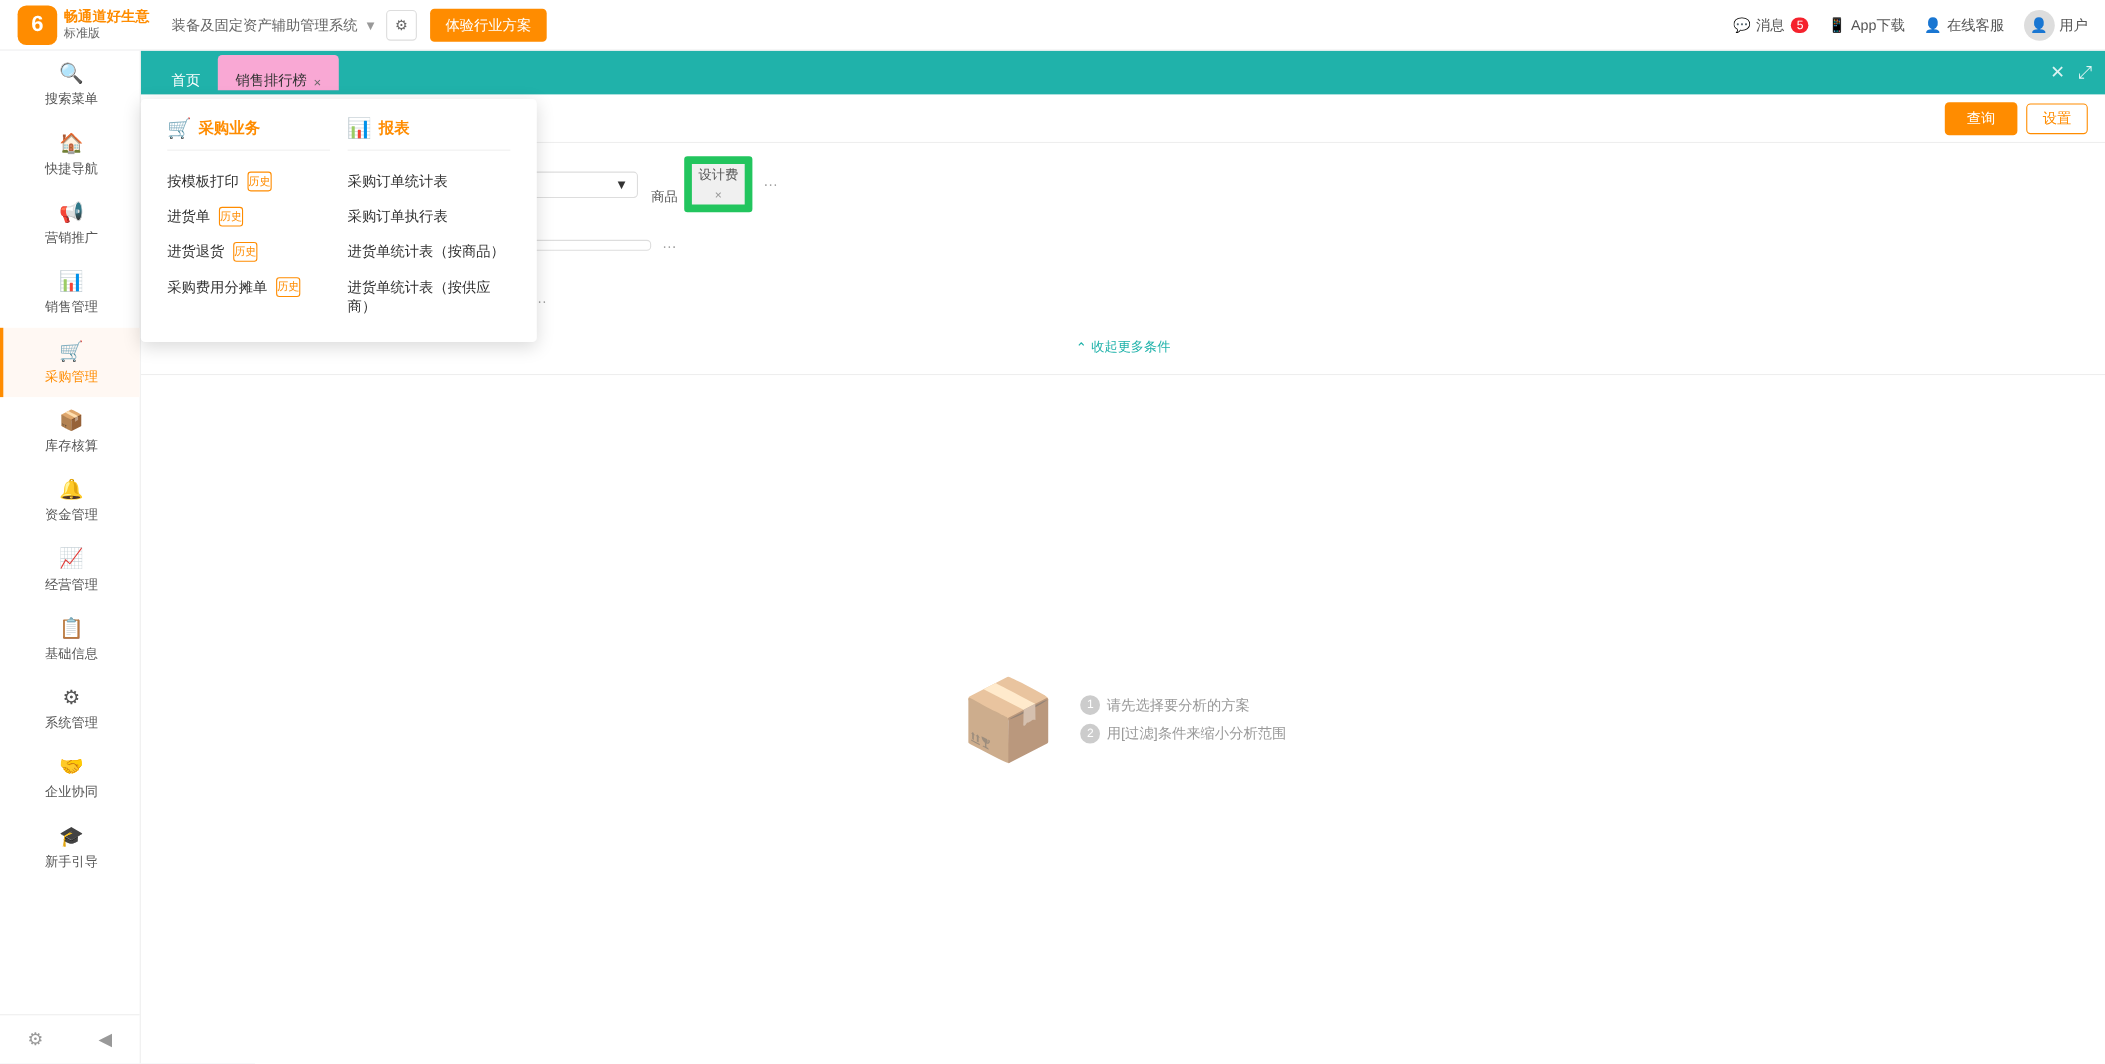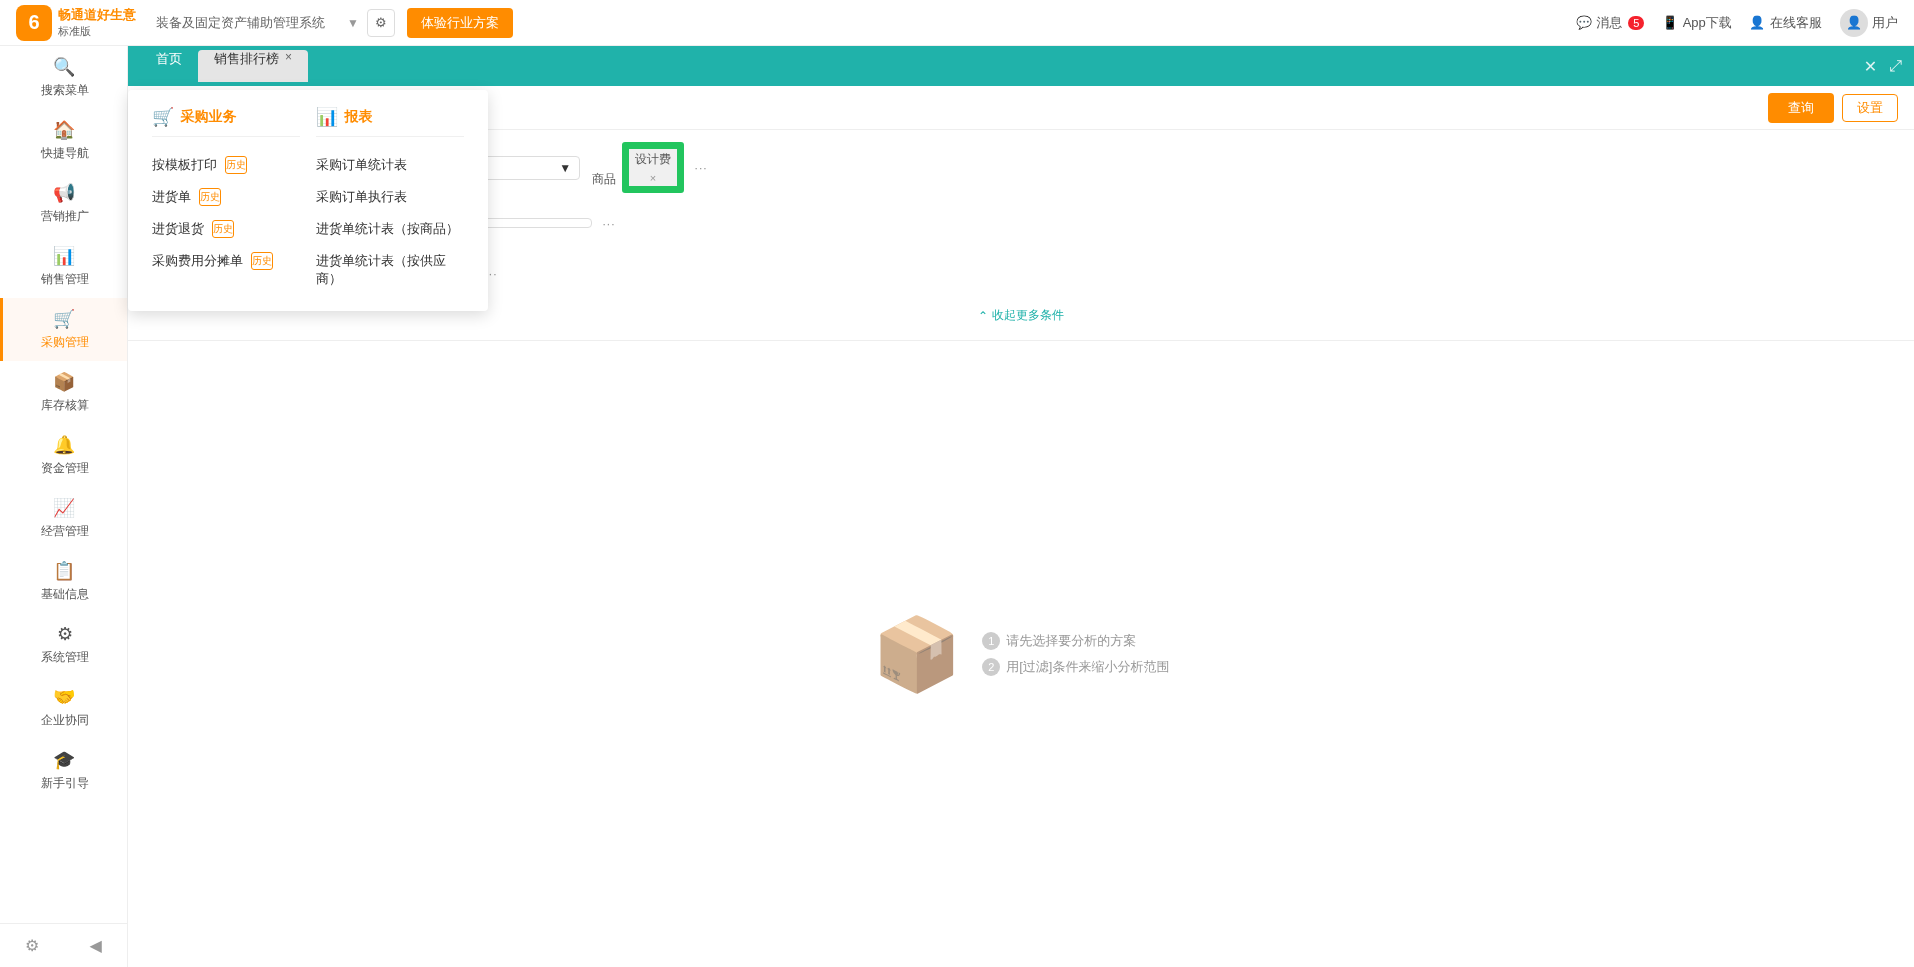--- a/index.html
+++ b/index.html
@@ -10,33 +10,33 @@
     .top-bar { height: 46px; background: #fff; display: flex; align-items: center; padding: 0 16px; border-bottom: 1px solid #eee; flex-shrink: 0; }
     .main-area { display: flex; flex: 1; overflow: hidden; }
     .sidebar { width: 128px; background: #fff; border-right: 1px solid #eee; display: flex; flex-direction: column; flex-shrink: 0; }
     .content-area { flex: 1; display: flex; flex-direction: column; overflow: hidden; }
 
     
     .logo-area { display: flex; align-items: center; gap: 6px; margin-right: 20px; }
     .logo-icon { width: 36px; height: 36px; background: #ff8c00; border-radius: 8px; display: flex; align-items: center; justify-content: center; color: white; font-size: 20px; font-weight: bold; }
     .logo-text { font-size: 11px; color: #666; line-height: 1.3; }
     .logo-text .main { font-size: 13px; color: #ff8c00; font-weight: bold; }
-    .system-name { color: #666; font-size: 13px; margin-right: 22px; }
+    .system-name { color: #666; font-size: 13px; margin-right: 6px; }
     .dropdown-arrow { color: #999; font-size: 12px; margin-right: 8px; cursor: pointer; }
     .gear-btn { width: 28px; height: 28px; border: 1px solid #ddd; border-radius: 4px; display: flex; align-items: center; justify-content: center; cursor: pointer; color: #666; margin-right: 12px; }
     .industry-btn { background: #ff8c00; color: white; border: none; padding: 6px 14px; border-radius: 4px; font-size: 13px; cursor: pointer; }
     .top-right { margin-left: auto; display: flex; align-items: center; gap: 18px; }
     .top-right-item { display: flex; align-items: center; gap: 4px; color: #555; cursor: pointer; font-size: 13px; }
     .badge { background: #f5222d; color: white; border-radius: 10px; padding: 1px 5px; font-size: 11px; margin-left: 2px; }
     .avatar { width: 28px; height: 28px; border-radius: 50%; background: #ddd; display: flex; align-items: center; justify-content: center; color: #999; }
 
     
     .tab-bar { height: 40px; background: #20b2aa; display: flex; align-items: center; padding: 0 12px; gap: 0; flex-shrink: 0; }
-    .tab { padding: 0 16px; height: 32px; display: flex; align-items: flex-start; border-radius: 4px 4px 0 0; cursor: pointer; font-size: 13px; color: rgba(255,255,255,0.85); gap: 6px; }
-    .tab.active { background: #e5e5e5; color: #333; }
+    .tab { padding: 0 16px; height: 32px; display: flex; align-items: flex-end; border-radius: 4px 4px 0 0; cursor: pointer; font-size: 13px; color: rgba(255,255,255,0.85); gap: 6px; }
+    .tab.active { background: #f9a8d4; color: #333; }
     .tab.home { color: white; }
     .tab-close { font-size: 12px; color: #666; cursor: pointer; }
     .tab-bar-right { margin-left: auto; display: flex; align-items: center; gap: 12px; }
     .tab-bar-icon { color: rgba(255,255,255,0.85); cursor: pointer; font-size: 16px; }
 
     
     .sidebar-item { display: flex; flex-direction: column; align-items: center; padding: 10px 0; cursor: pointer; color: #555; font-size: 12px; gap: 4px; border-left: 3px solid transparent; }
     .sidebar-item.active { color: #ff8c00; border-left: 3px solid #ff8c00; background: #fff8f3; }
     .sidebar-icon { font-size: 18px; }
     .sidebar-bottom { margin-top: auto; padding: 12px 0; display: flex; justify-content: space-around; border-top: 1px solid #eee; }

